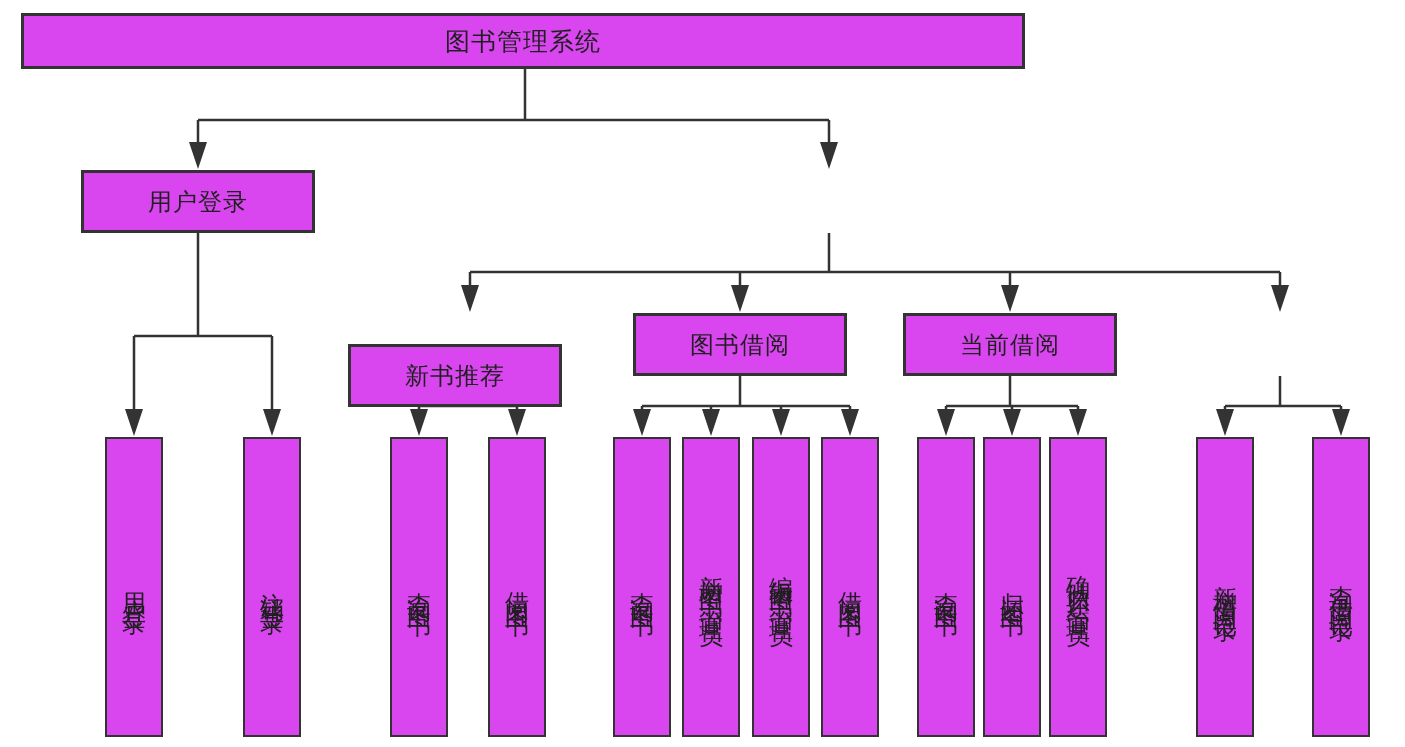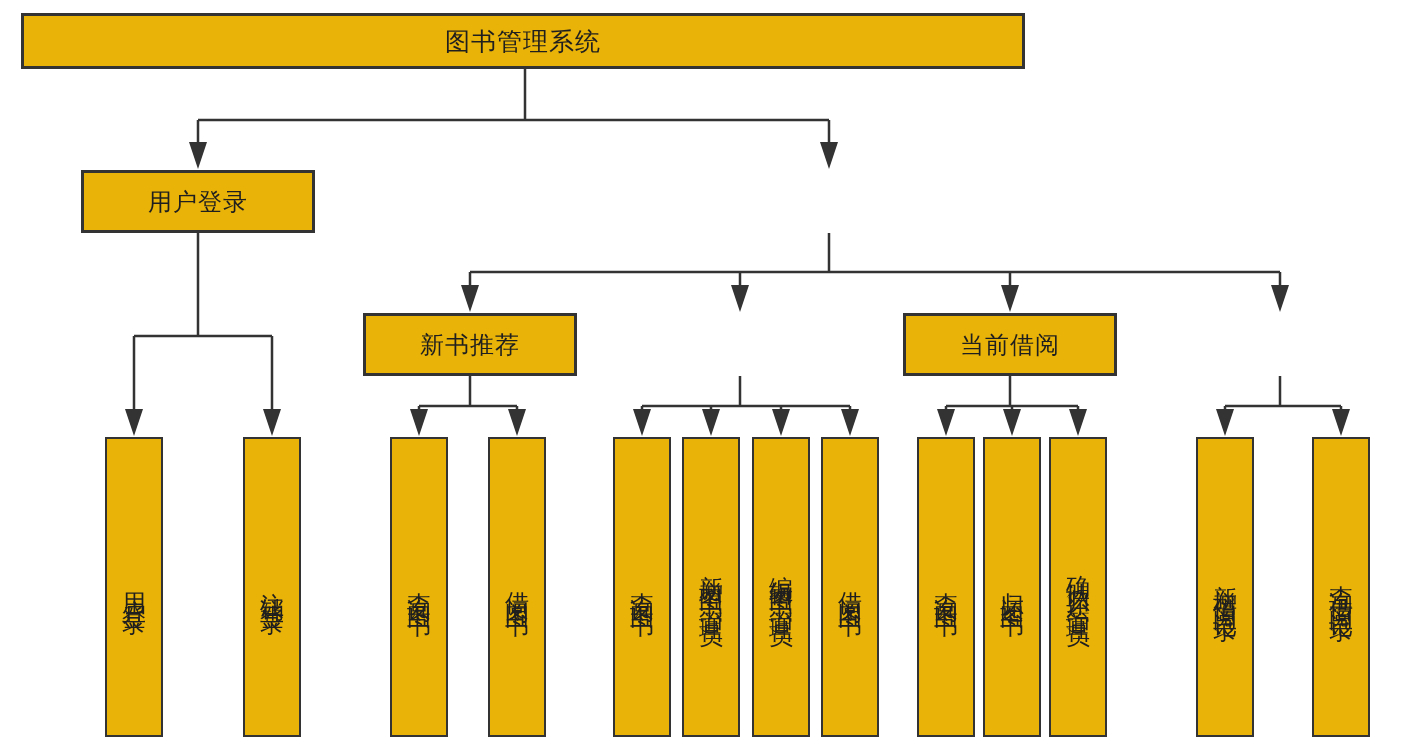--- a/index.html
+++ b/index.html
@@ -24,21 +24,21 @@
   .wires{
     position:absolute;
     left:0;top:0;
     width:1405px;height:747px;
     z-index:0;
   }
   .box{
     position:absolute;
     box-sizing:border-box;
     border:3px solid var(--line);
-    background:#eab308;
+    background:#d946ef;
     display:flex;
     align-items:center;
     justify-content:center;
     z-index:1;
   }
   .hlabel{
     font-size:24px;
     letter-spacing:1px;
     color:var(--text);
     white-space:nowrap;
@@ -50,21 +50,21 @@
     font-size:24px;
     letter-spacing:7px;
     line-height:1;
     color:var(--text);
   }
   
   .n-root{left:21px;top:13px;width:1004px;height:56px;}
   .n-l2a{left:81px;top:170px;width:234px;height:63px;}
   .n-l2b{left:712px;top:170px;width:234px;height:63px;}
   .n-l3{top:313px;width:214px;height:63px;}
-  .n-l3a{left:363px;}
+  .n-l3a{left:348px;margin-top:31px;}
   .n-l3b{left:633px;}
   .n-l3c{left:903px;}
   .n-l3d{left:1173px;}
   .vbox{top:437px;width:58px;height:300px;border-width:2.5px;}
   .n-a1{left:105px;}
   .n-a2{left:243px;}
   .n-b1{left:390px;}
   .n-b2{left:488px;}
   .n-c1{left:613px;}
   .n-c2{left:682px;}
@@ -132,20 +132,23 @@
     <span class="hlabel root-label">图书管理系统</span>
   </div>
 
   <div class="box n-l2a">
     <span class="hlabel">用户登录</span>
   </div>
 
   <div class="box n-l3 n-l3a">
     <span class="hlabel">新书推荐</span>
   </div>
+  <div class="box n-l3 n-l3b">
+    <span class="hlabel">图书借阅</span>
+  </div>
   <div class="box n-l3 n-l3c">
     <span class="hlabel">当前借阅</span>
   </div>
 
   <div class="box vbox n-a1">
     <span class="vlabel">用户登录</span>
   </div>
   <div class="box vbox n-a2">
     <span class="vlabel">注销登录</span>
   </div>

